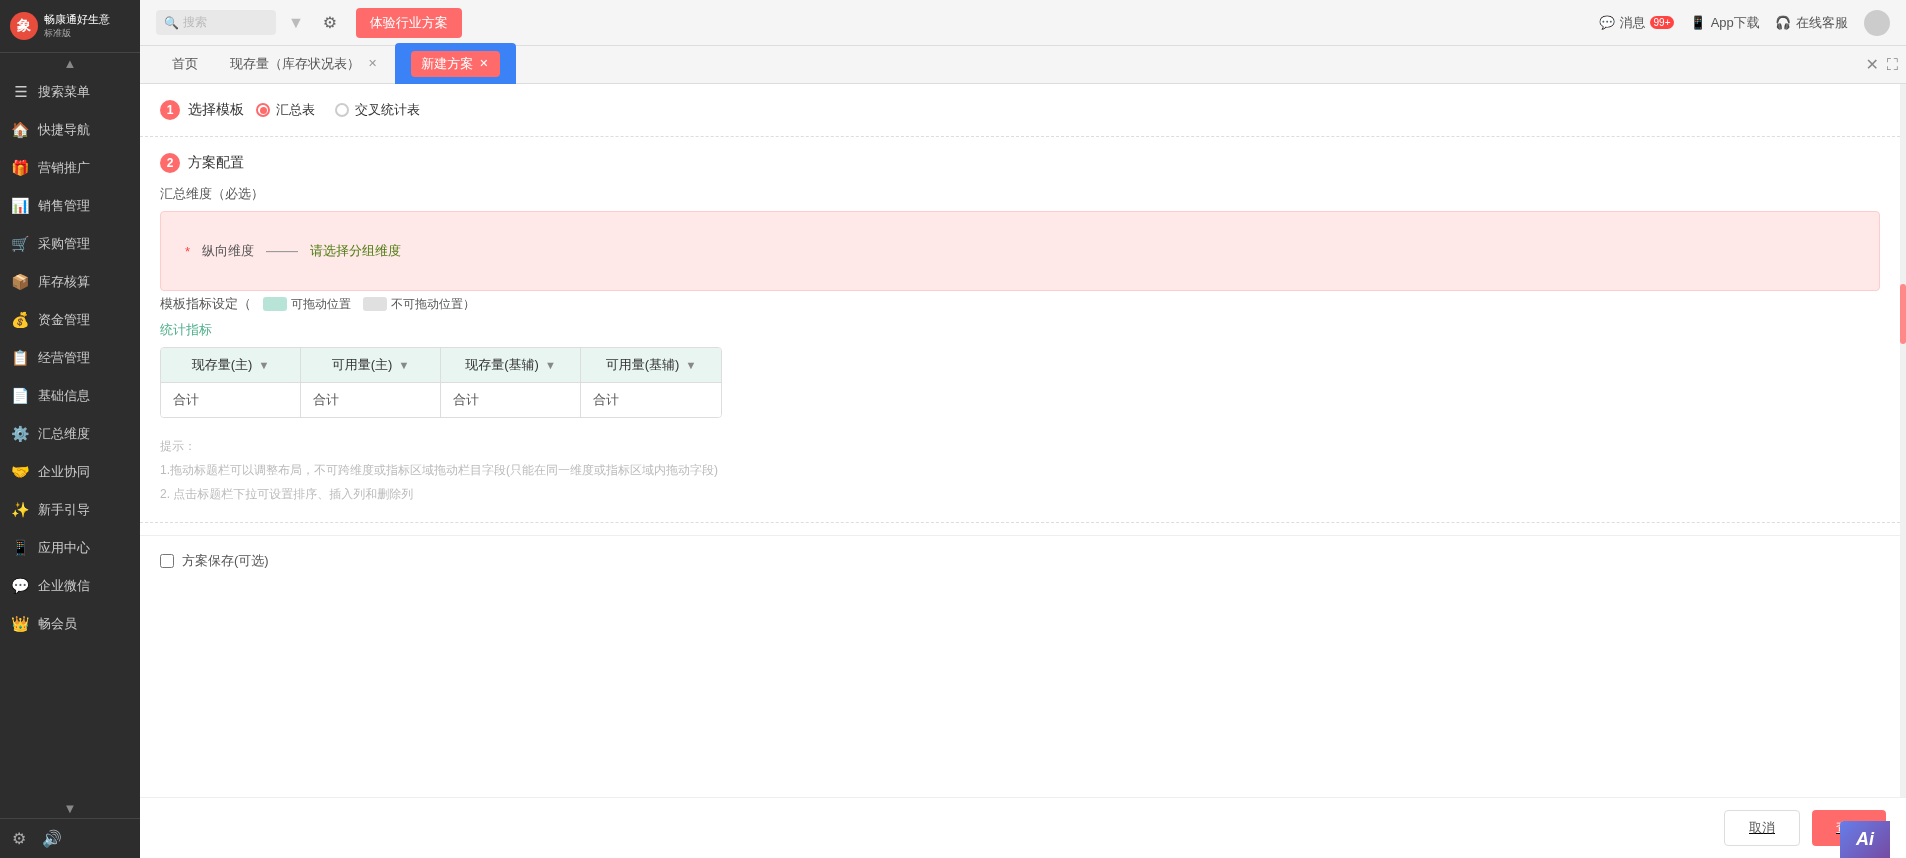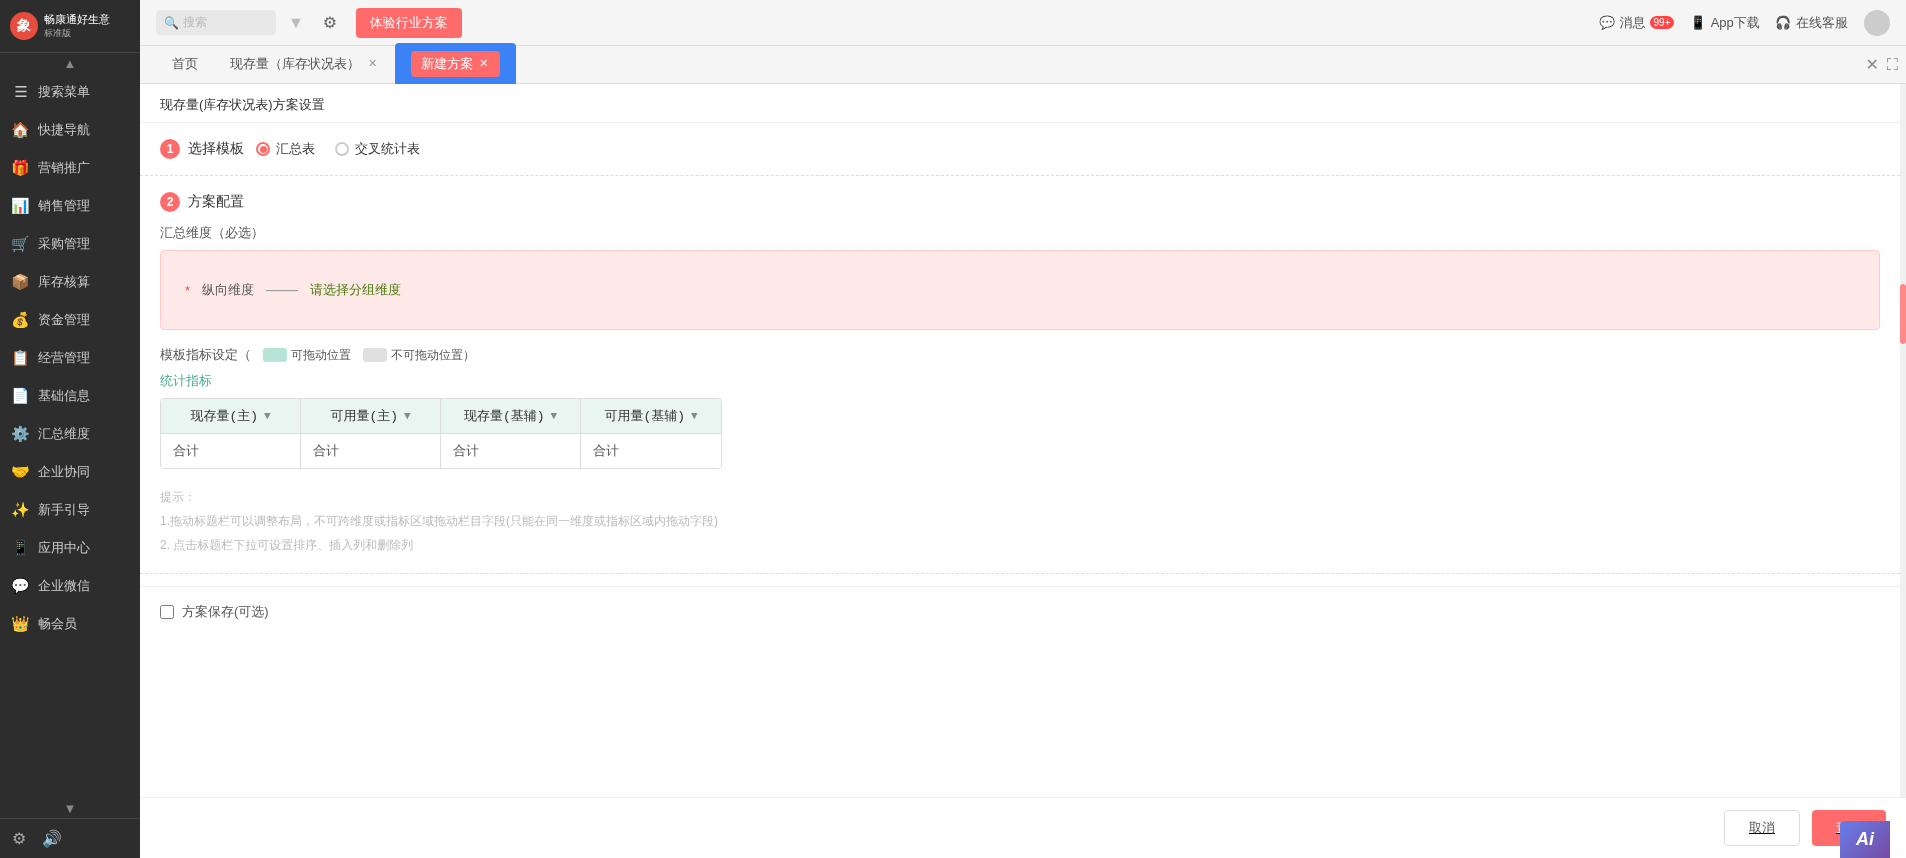--- a/index.html
+++ b/index.html
@@ -324,22 +324,21 @@
       align-items: center;
       gap: 12px;
       color: #555;
       font-size: 13px;
     }
     .required-star { color: #ff4444; }
     .dim-arrow { color: #999; font-size: 16px; }
     .dim-placeholder { color: #4d7c0f; text-align: center; }
 
     .indicator-section {
-      margin: 16px 0;
-      font-family: Liberation Mono, monospace;
+      margin: 4px 0;
     }
     .indicator-header {
       display: flex;
       align-items: center;
       gap: 12px;
       margin-bottom: 8px;
       font-size: 13px;
       color: #555;
     }
     .draggable-badge {
@@ -619,23 +618,20 @@
     </div>
     <div class="tabbar-right">
       <span class="tabbar-icon">✕</span>
       <span class="tabbar-icon">⛶</span>
     </div>
   </div>
 
   <div style="display:flex; flex:1; overflow:hidden;">
     <div class="content">
 
-      <div class="page-header">
-        <span>现存量(库存状况表)方案设置</span>
-      </div>
 
       <div class="section">
         <div class="section-title">
           <div class="step-badge">1</div>
           <span class="section-label">选择模板</span>
           <div class="radio-group">
             <label class="radio-item">
               <div class="radio-circle selected"></div>
               <span>汇总表</span>
             </label>

